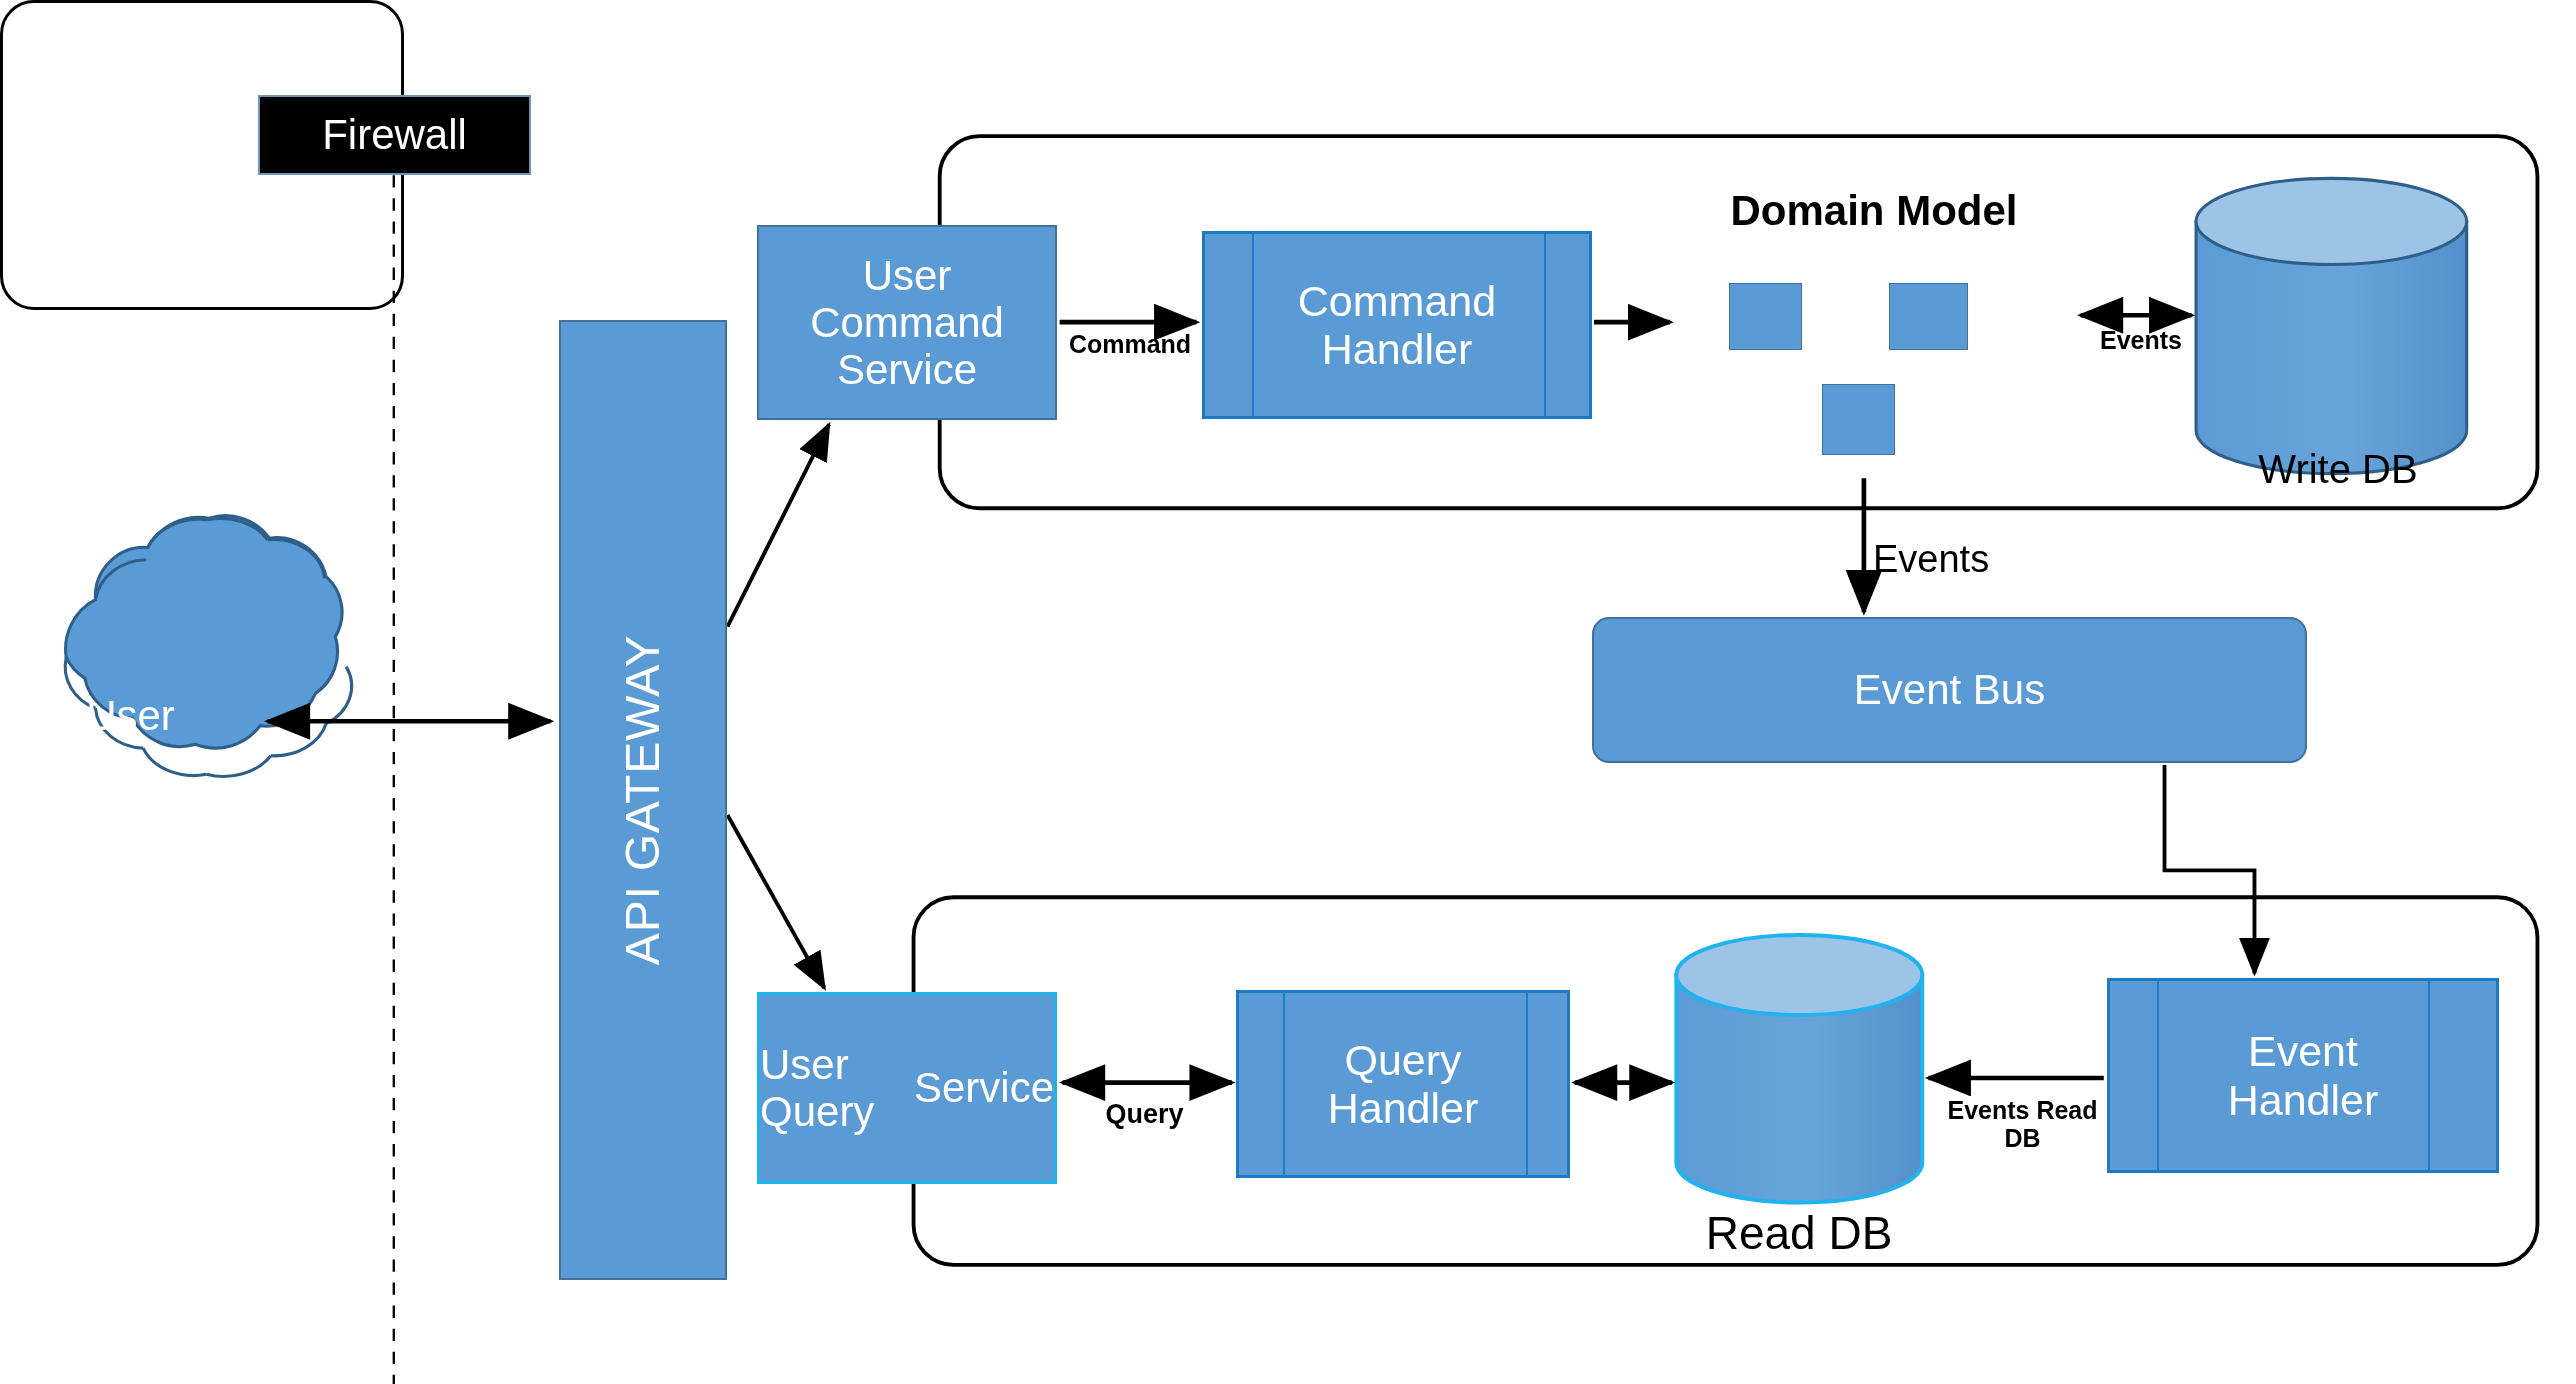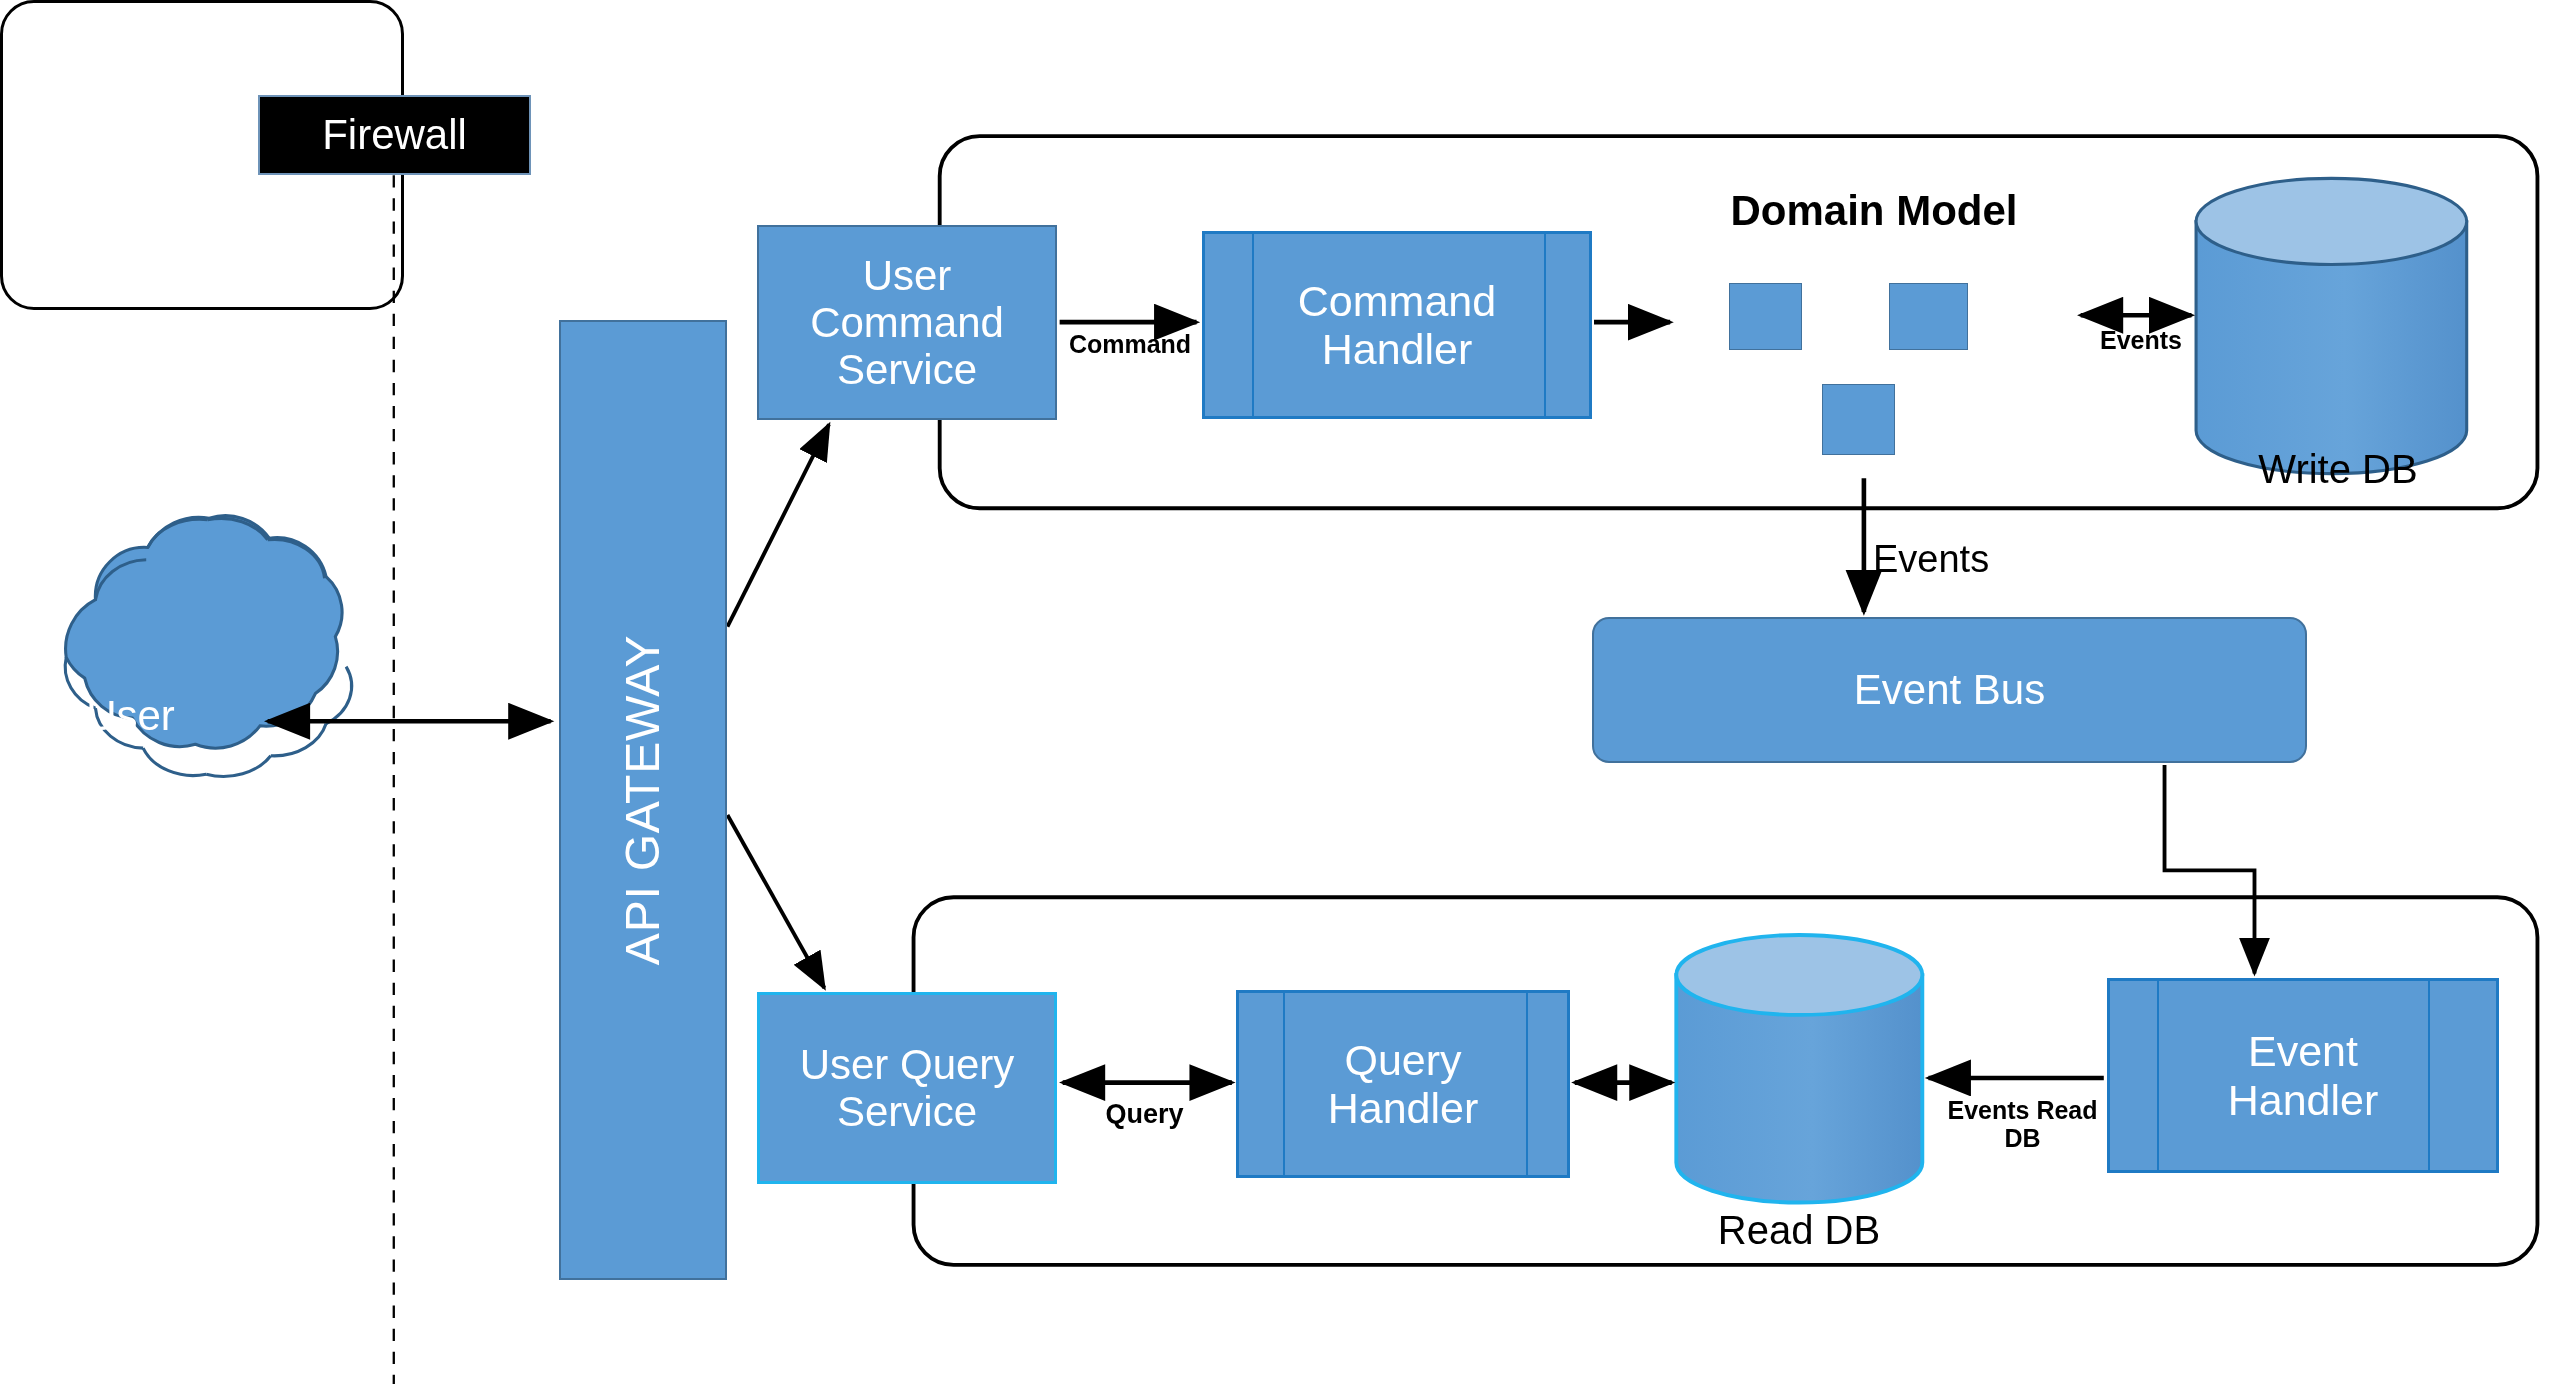--- a/index.html
+++ b/index.html
@@ -146,37 +146,37 @@
     left: 1077px; top: 1100px; width: 135px;
     font-size: 27px;
   }
   #update-read-db-label {
     left: 1938px; top: 1097px; width: 169px;
     font-size: 25px;
   }
   #user-query-service {
     left: 757px; top: 992px; width: 300px; height: 192px;
     font-size: 42px;
-    flex-direction: column;
+    flex-direction: row;
   }
   #query-handler {
     left: 1236px; top: 990px; width: 334px; height: 188px;
     font-size: 43px;
     flex-direction: column;
   }
   #user-db-label {
     left: 1672px; top: 1023px; width: 254px;
     color: #ffffff;
     font-size: 42px;
     font-weight: 400;
     text-align: center;
   }
   #read-db-label {
     left: 1672px; top: 1207px; width: 254px;
-    font-size: 40px;
+    font-size: 46px;
   }
   #event-handler {
     left: 2107px; top: 978px; width: 392px; height: 195px;
     font-size: 43px;
     flex-direction: column;
   }
   .node span { display: block; }
 </style>
 </head>
 <body>

